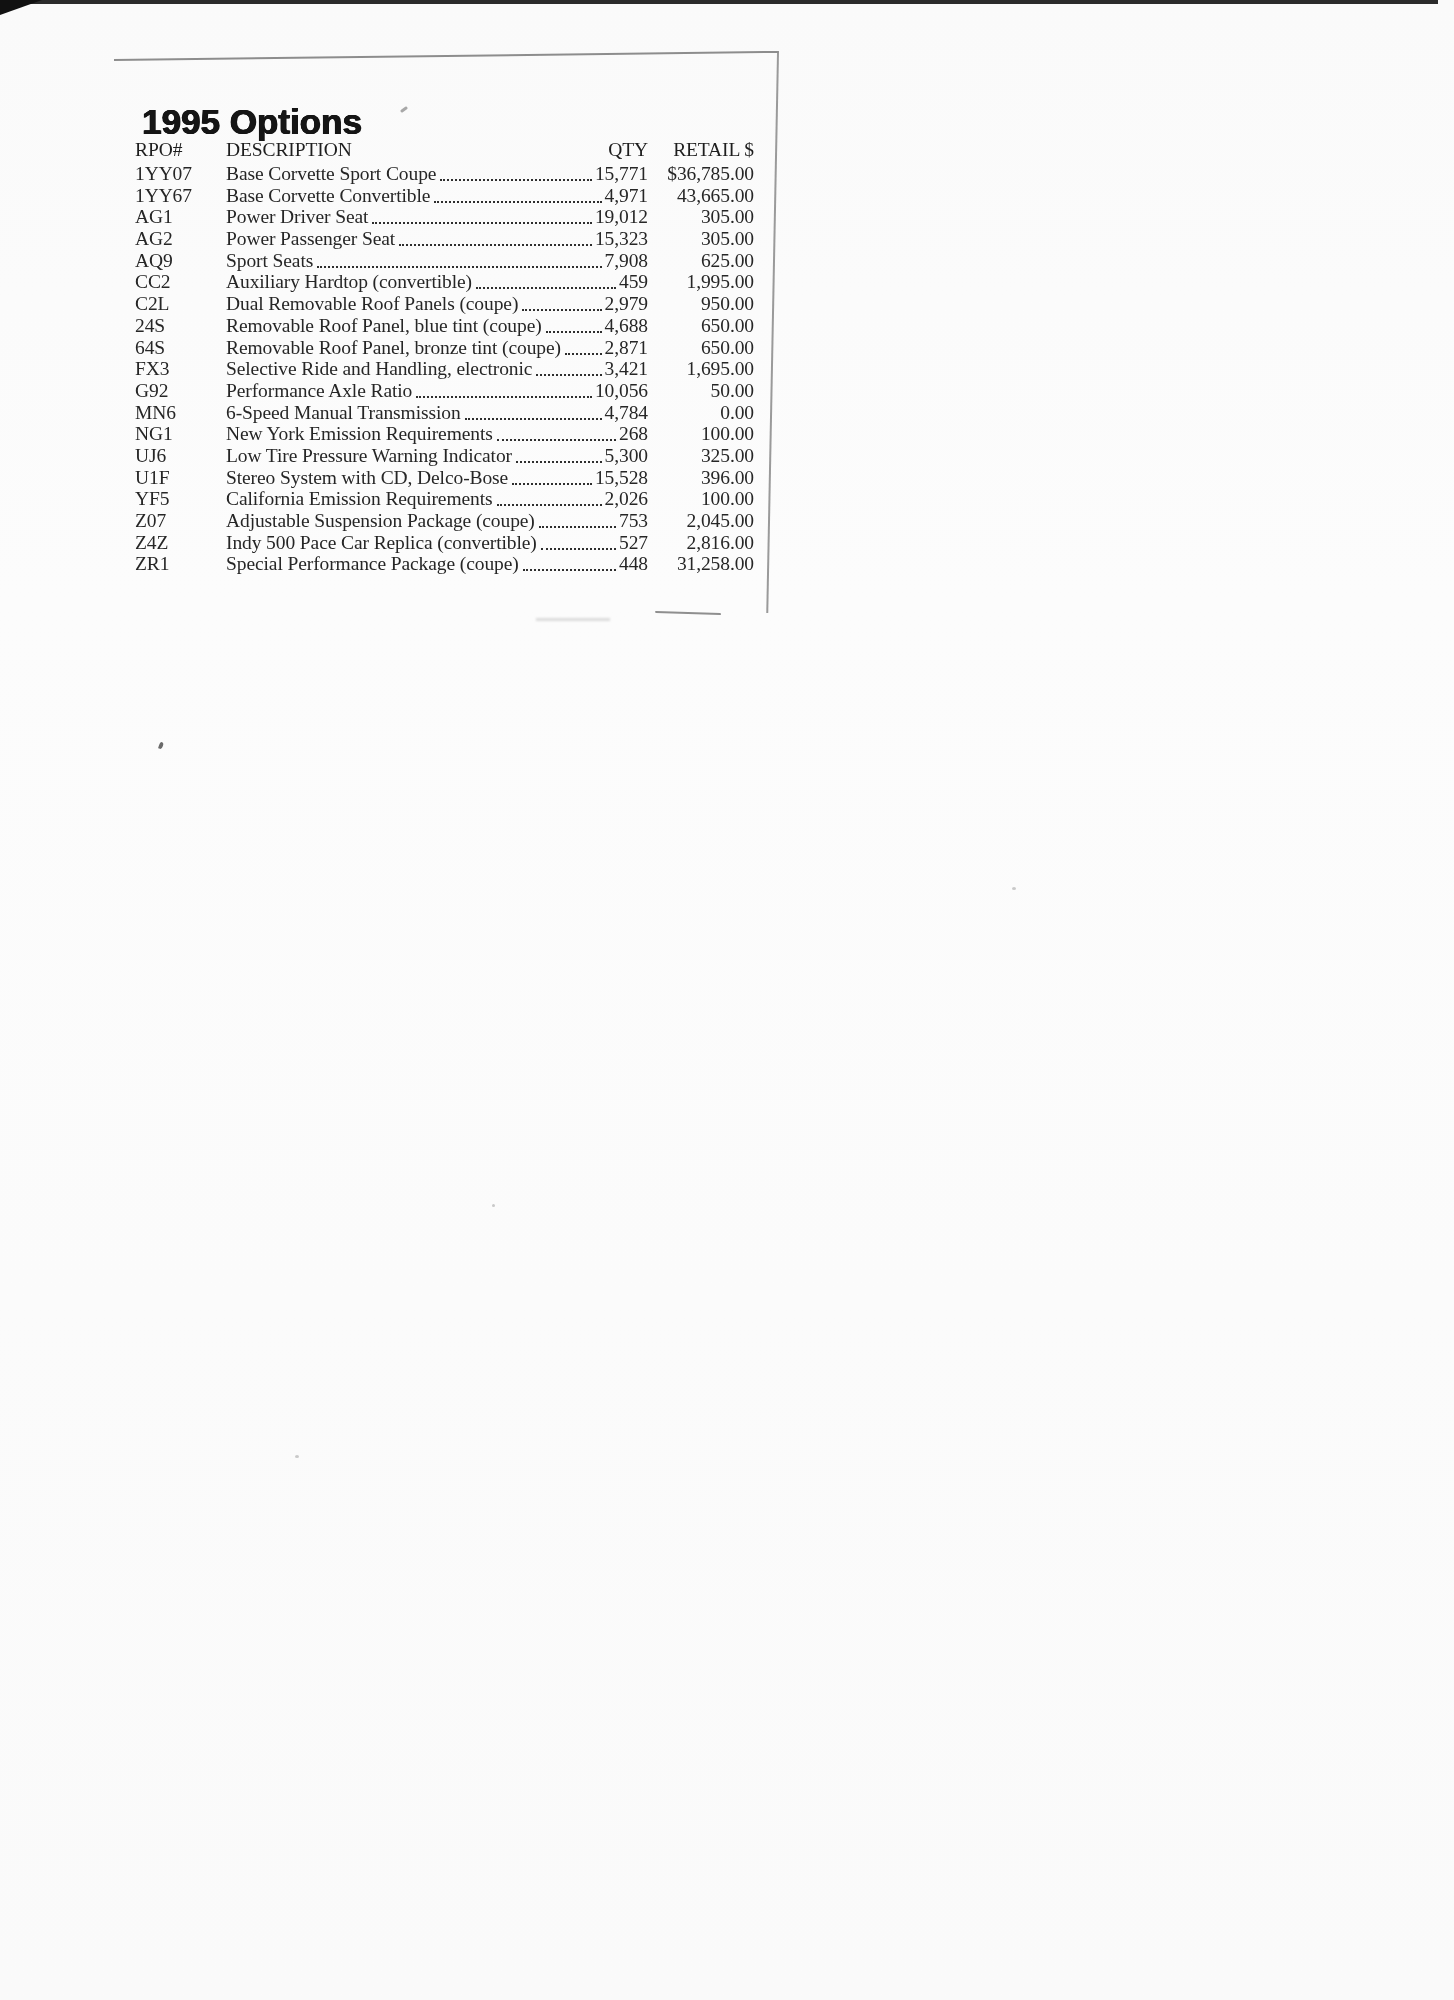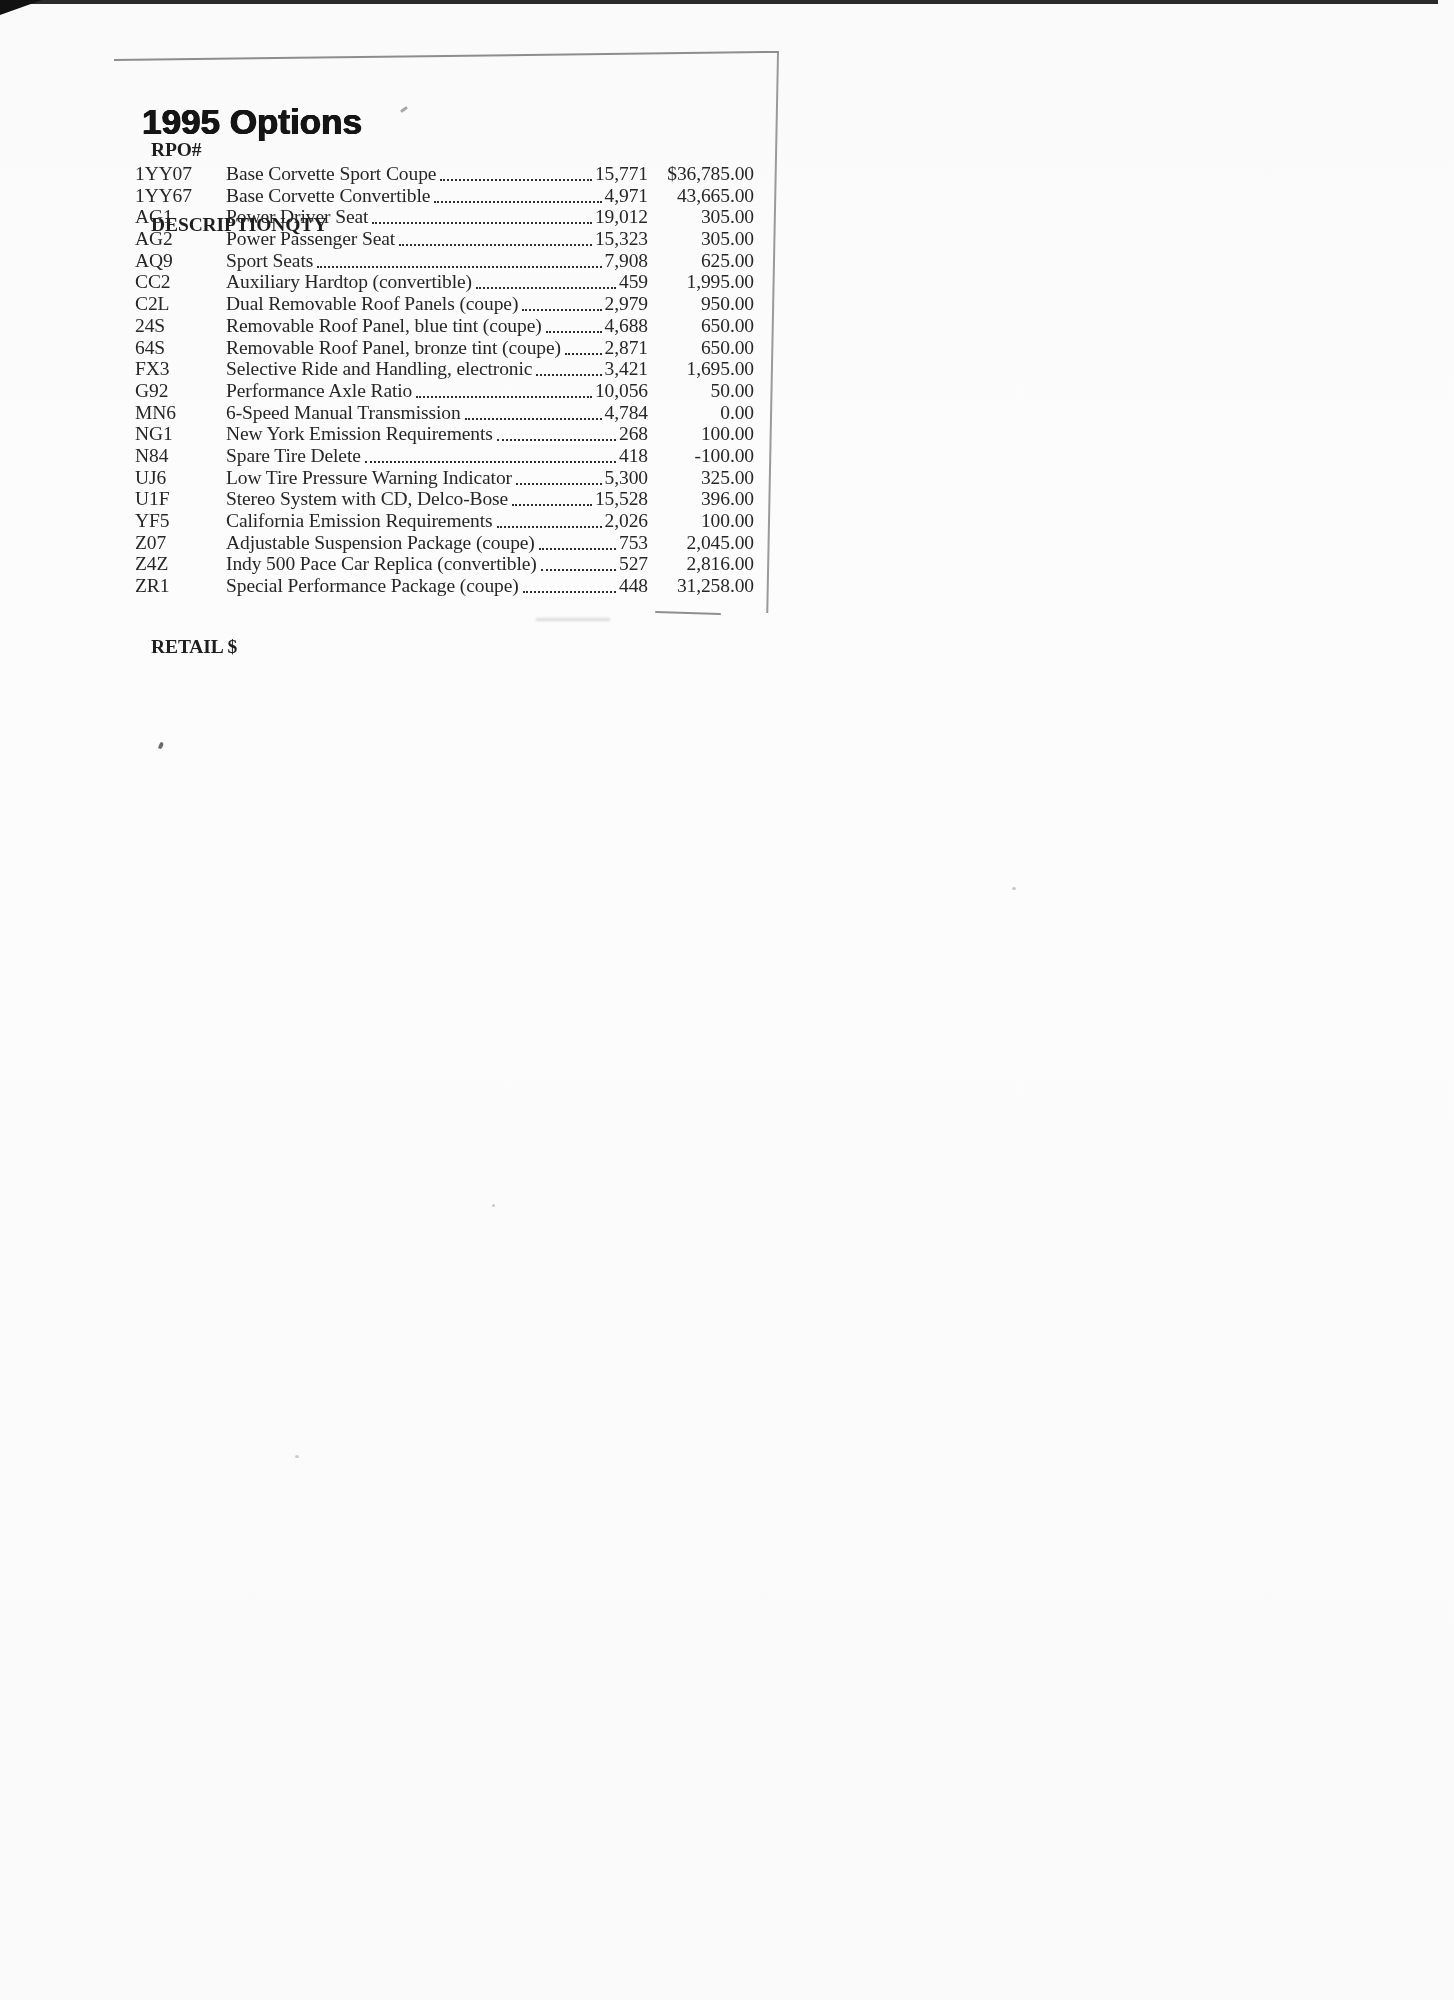--- a/index.html
+++ b/index.html
@@ -72,21 +72,21 @@
   }
 
   
   .options-table {
     position: absolute; left: 135px; top: 139px; width: 603px;
     font-size: 19.5px;
     line-height: 21.7px;
     letter-spacing: -0.1px;
   }
   .row { display: flex; align-items: baseline; height: 21.7px; white-space: nowrap; }
-  .row.header { height: 24px; font-weight: 700; color: #1e1e1e; flex-direction: column; }
+  .row.header { height: 24px; font-weight: 400; color: #1e1e1e; }
   .cell.rpo { flex: 0 0 75px; }
   .cell.mid { flex: 0 0 422px; display: flex; align-items: baseline; min-width: 0; margin-left: 16px; }
   .cell.retail { flex: 0 0 106px; text-align: right; }
   .desc { flex: 0 0 auto; }
   .qty { flex: 0 0 auto; }
   .leader {
     flex: 1 1 auto;
     min-width: 6px;
     align-self: stretch;
     height: 16px;
@@ -242,29 +242,20 @@
   <div class="row">
     <span class="cell rpo">NG1</span>
     <span class="cell mid">
       <span class="desc">New York Emission Requirements</span>
       <span class="leader"></span>
       <span class="qty">268</span>
     </span>
     <span class="cell retail">100.00</span>
   </div>
 
-  <div class="row">
-    <span class="cell rpo">N84</span>
-    <span class="cell mid">
-      <span class="desc">Spare Tire Delete</span>
-      <span class="leader"></span>
-      <span class="qty">418</span>
-    </span>
-    <span class="cell retail">-100.00</span>
-  </div>
 
   <div class="row">
     <span class="cell rpo">UJ6</span>
     <span class="cell mid">
       <span class="desc">Low Tire Pressure Warning Indicator</span>
       <span class="leader"></span>
       <span class="qty">5,300</span>
     </span>
     <span class="cell retail">325.00</span>
   </div>

